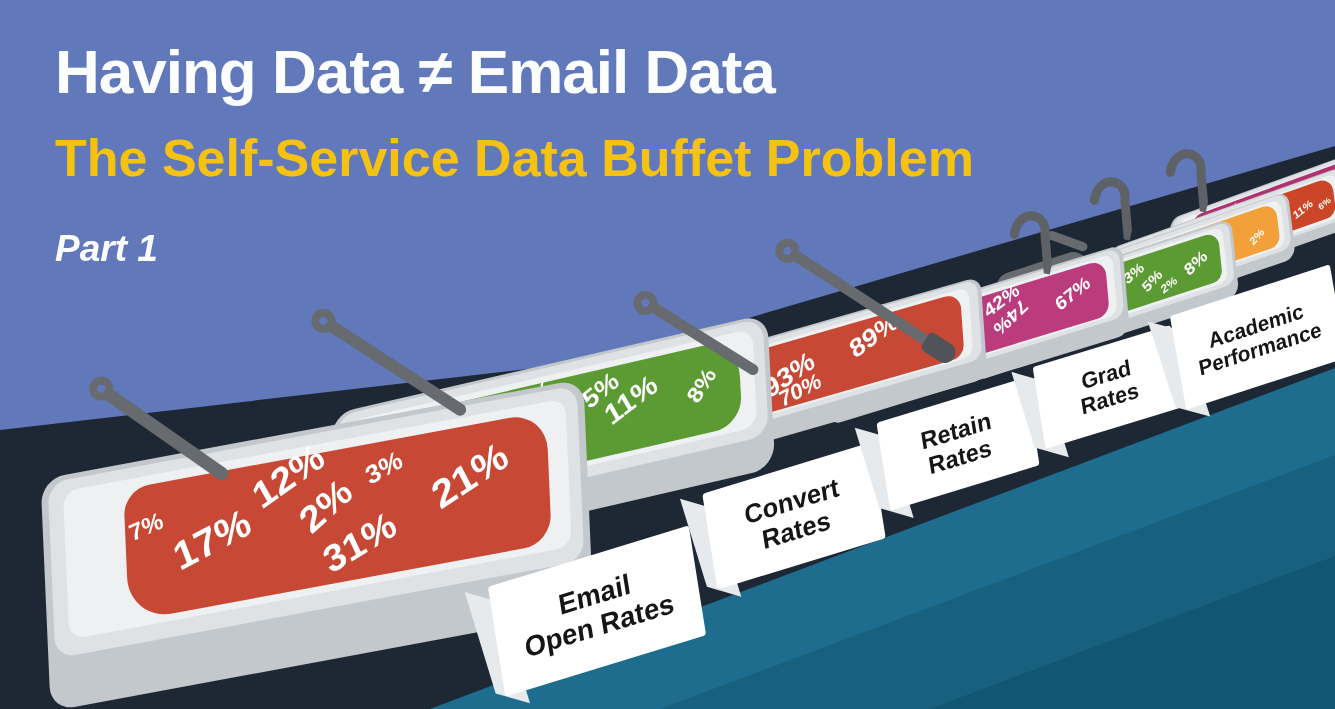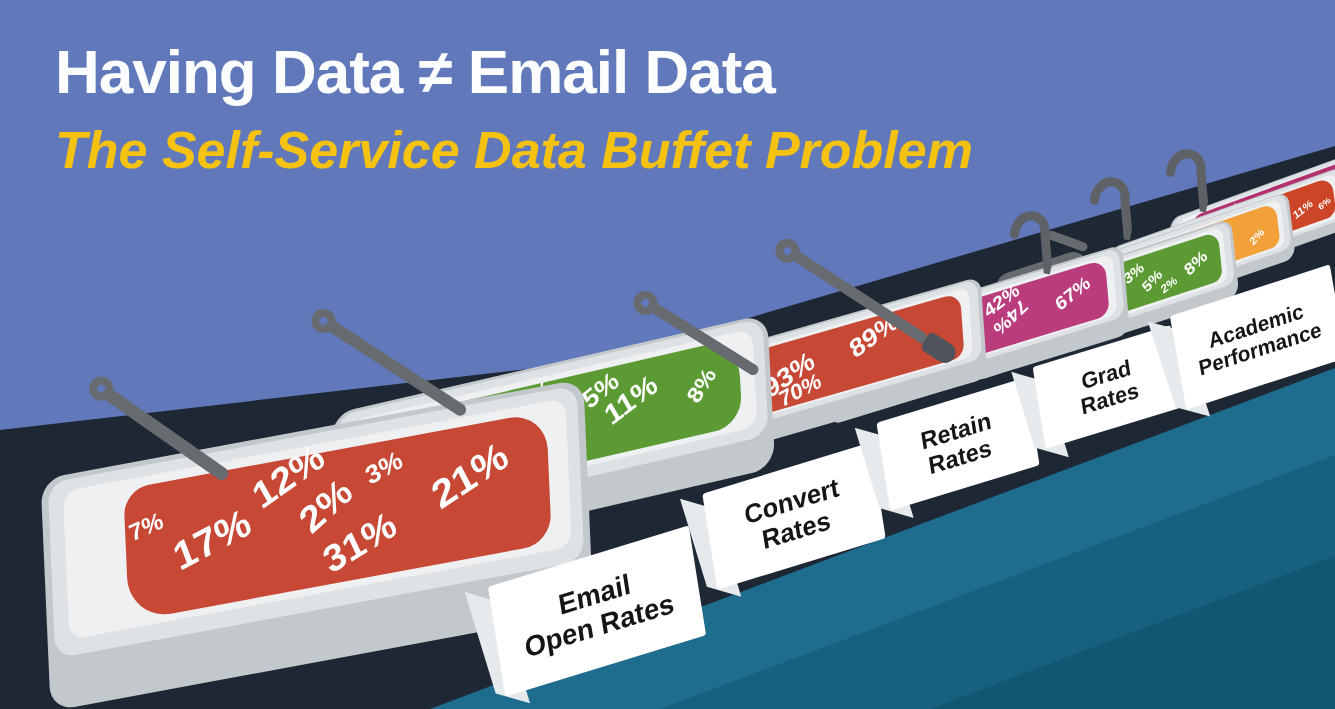--- a/index.html
+++ b/index.html
@@ -9,21 +9,21 @@
 
   
   svg.backdrop,svg.front{left:0;top:0;width:1335px;height:709px;pointer-events:none;}
   .poly-navy{fill:var(--navy,#1E2734);}
   .poly-teal1{fill:var(--teal1,#1E6D8E);}
   .poly-teal2{fill:var(--teal2,#17617F);}
   .poly-teal3{fill:var(--teal3,#115672);}
 
   
   .title{left:55px;top:36px;font-size:62px;font-weight:bold;color:var(--title,#FCFDFE);letter-spacing:-1px;white-space:nowrap;}
-  .subtitle{left:55px;top:120px;font-size:52px;font-weight:bold;font-style:italic;color:var(--accent,#F5C211);white-space:nowrap;}
+  .subtitle{left:55px;top:128px;font-size:52px;font-weight:bold;color:var(--accent,#F5C211);white-space:nowrap;}
   .part{left:55px;top:228px;font-size:37px;font-weight:bold;font-style:italic;color:var(--title,#FCFDFE);}
 
   
   .tray{border-radius:24px;background:var(--rim,#C3C8CC);}
   .tray .ledge{top:2%;left:1.2%;right:1.2%;bottom:22%;background:var(--rim-light,#DFE2E5);border-radius:20px;}
   .tray .inner{top:7%;left:4%;right:3.5%;bottom:29%;background:var(--rim-lighter,#EEF0F2);border-radius:16px;}
   .tray .food{top:11%;left:15%;right:7%;bottom:32%;border-radius:26px 38px 28px 44px;}
   .tray.far{border-radius:12px;}
   .tray.far .ledge{bottom:17%;border-radius:10px;}
   .tray.far .inner{bottom:22%;border-radius:9px;}
@@ -245,14 +245,15 @@
   </svg>
   <svg class="hook" style="left:1086px;top:162px;transform:rotate(12deg)" viewBox="0 0 52 74">
     <path d="M9,42 C7,16 37,12 39,36 L50,72" fill="none" stroke="var(--hook,#5E6166)" stroke-width="9" stroke-linecap="round"></path>
   </svg>
   <svg class="hook" style="left:1162px;top:134px;transform:rotate(12deg)" viewBox="0 0 52 74">
     <path d="M9,42 C7,16 37,12 39,36 L50,72" fill="none" stroke="var(--hook,#5E6166)" stroke-width="9" stroke-linecap="round"></path>
   </svg>
 
   <div class="title">Having Data ≠ Email Data</div>
   <div class="subtitle">The Self-Service Data Buffet Problem</div>
+  <div class="part">Part 1</div>
 
 </div>
 
 </body></html>

